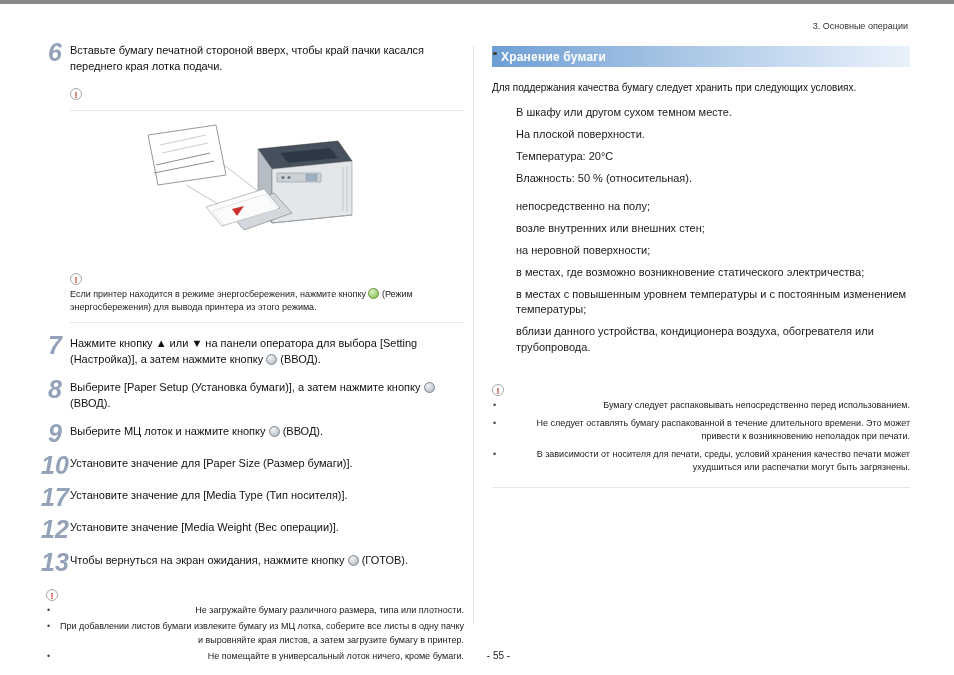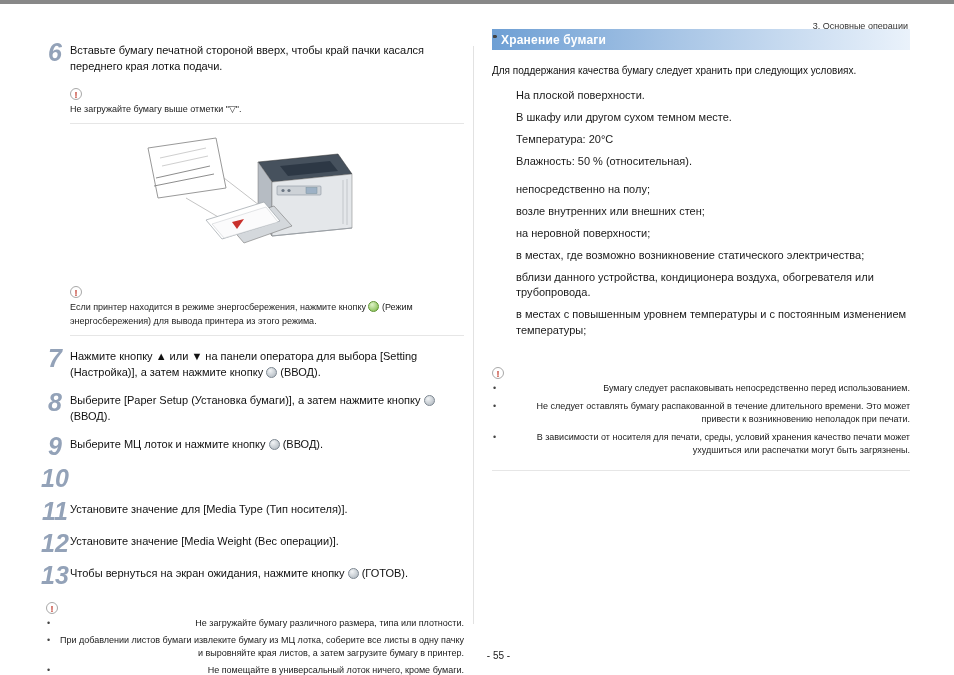--- a/index.html
+++ b/index.html
@@ -7,21 +7,21 @@
   .page {
     position:relative; width:954px; height:675px; margin:4px auto;
     background:#fff; font-family:"Liberation Sans", sans-serif; color:#1a1a1a;
     overflow:hidden;
   }
   .chapter-header { position:absolute; top:17px; right:46px; font-size:9px; color:#333; }
   .vdivider { position:absolute; left:473px; top:42px; width:1px; height:578px; background:#e2e2e2; }
   .footer { position:absolute; bottom:18px; left:0; width:100%; text-align:center; font-size:10px; color:#222;padding-left:43px; }
 
   .col-left  { position:absolute; left:40px;  top:36px; width:424px; }
-  .col-right { position:absolute; left:492px; top:25px; width:418px; }
+  .col-right { position:absolute; left:492px; top:42px; width:418px; }
 
   
   .step { display:flex; align-items:flex-start; margin-bottom:9px; }
   .step-num {
     flex:0 0 30px; font-size:25px; line-height:0.85; font-weight:bold; font-style:italic;
     color:#93a2b8; text-align:center; padding-top:2px;
   }
   .step-body { font-size:11px; line-height:1.45; padding-top:3px; color:#111; }
 
   
@@ -70,21 +70,20 @@
 
   <div class="col-left">
 
     <div class="step">
       <span class="step-num">6</span>
       <div class="step-body">Вставьте бумагу печатной стороной вверх, чтобы край пачки касался переднего края лотка подачи.</div>
     </div>
 
     <div class="note">
       <span class="note-icon">!</span>
-      <div class="note-text">Не загружайте бумагу выше отметки "▽".</div>
     </div>
 
     <div class="figure">
       <svg viewBox="0 0 224 140" width="224" height="140">
         <line x1="84" y1="44" x2="128" y2="78" stroke="#c4c4c4" stroke-width="1"></line>
         <line x1="46" y1="64" x2="102" y2="97" stroke="#c4c4c4" stroke-width="1"></line>
 
         <polygon points="8,14 76,4 86,54 18,64" fill="#ffffff" stroke="#999" stroke-width="1"></polygon>
         <polyline points="20,24 66,14" stroke="#cfcfcf" fill="none"></polyline>
         <polyline points="22,32 68,22" stroke="#cfcfcf" fill="none"></polyline>
@@ -129,24 +128,25 @@
       <div class="step-body"><span>Выберите [Paper Setup (Установка бумаги)], а затем нажмите кнопку </span><span class="btn-icon"></span><span> (ВВОД).</span></div>
     </div>
 
     <div class="step">
       <span class="step-num">9</span>
       <div class="step-body"><span>Выберите МЦ лоток и нажмите кнопку </span><span class="btn-icon"></span><span> (ВВОД).</span></div>
     </div>
 
     <div class="step">
       <span class="step-num">10</span>
-    </div>
-
-    <div class="step">
-      <span class="step-num">11</span>
+      <div class="step-body">Установите значение для [Paper Size (Размер бумаги)].</div>
+    </div>
+
+    <div class="step">
+      <span class="step-num">17</span>
       <div class="step-body">Установите значение для [Media Type (Тип носителя)].</div>
     </div>
 
     <div class="step">
       <span class="step-num">12</span>
       <div class="step-body">Установите значение [Media Weight (Вес операции)].</div>
     </div>
 
     <div class="step">
       <span class="step-num">13</span>
@@ -164,34 +164,34 @@
 
   <div class="col-right">
 
     <div class="section-bar">
       <span class="section-title">Хранение бумаги</span>
     </div>
 
     <div class="r-text">Для поддержания качества бумагу следует хранить при следующих условиях.</div>
 
     <div class="r-bullets">
+      <div class="b-item">В шкафу или другом сухом темном месте.</div>
       <div class="b-item">На плоской поверхности.</div>
-      <div class="b-item">В шкафу или другом сухом темном месте.</div>
       <div class="b-item">Температура: 20°C</div>
       <div class="b-item">Влажность: 50 % (относительная).</div>
     </div>
 
 
     <div class="r-bullets">
       <div class="b-item">непосредственно на полу;</div>
       <div class="b-item">возле внутренних или внешних стен;</div>
       <div class="b-item">на неровной поверхности;</div>
       <div class="b-item">в местах, где возможно возникновение статического электричества;</div>
+      <div class="b-item">в местах с повышенным уровнем температуры и с постоянным изменением температуры;</div>
       <div class="b-item">вблизи данного устройства, кондиционера воздуха, обогревателя или трубопровода.</div>
-      <div class="b-item">в местах с повышенным уровнем температуры и с постоянным изменением температуры;</div>
     </div>
 
     <div class="note r-note">
       <span class="note-icon">!</span>
       <div class="b-item">Бумагу следует распаковывать непосредственно перед использованием.</div>
       <div class="b-item">Не следует оставлять бумагу распакованной в течение длительного времени. Это может привести к возникновению неполадок при печати.</div>
       <div class="b-item">В зависимости от носителя для печати, среды, условий хранения качество печати может ухудшиться или распечатки могут быть загрязнены.</div>
     </div>
 
   </div>

